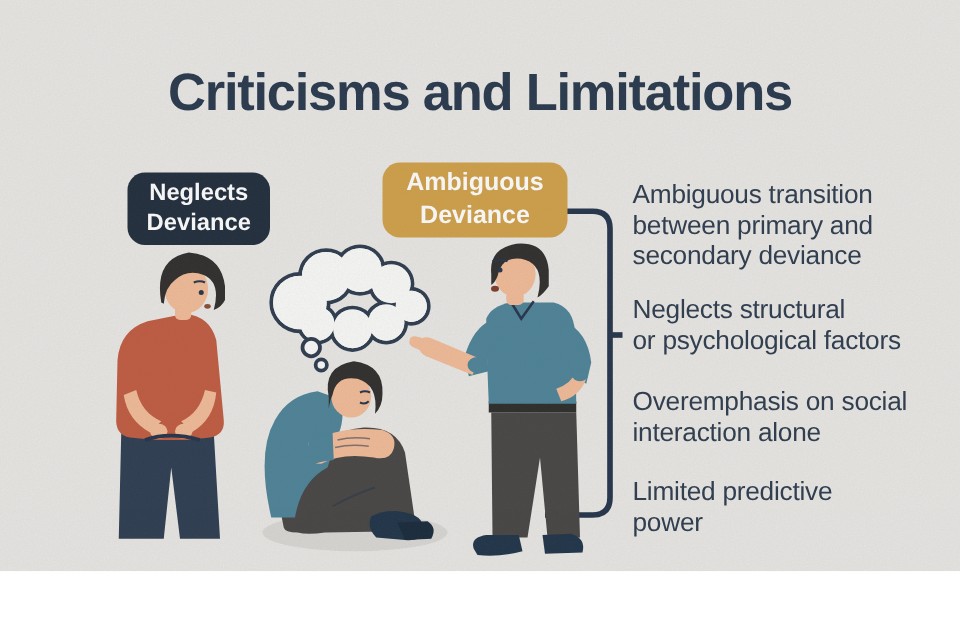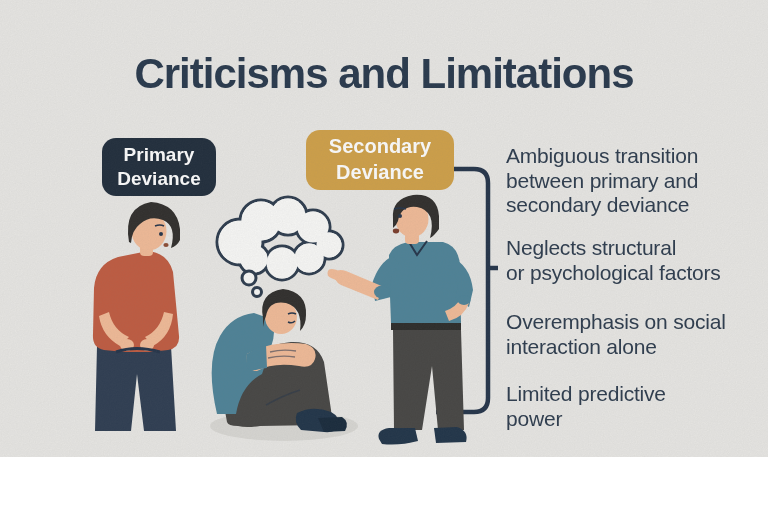--- a/index.html
+++ b/index.html
@@ -158,28 +158,28 @@
       </g>
       <circle class="bubble-stroke" cx="249" cy="278" r="7"></circle>
       <circle class="bubble-stroke" cx="257" cy="292" r="4.5"></circle>
     </g>
   </svg>
 
   <div id="title" class="abs">Criticisms and Limitations</div>
 
   <div id="badge-primary" class="abs badge">
     <span>
-      <span>Primary</span><br>
+      <span>Neglects</span><br>
       <span>Deviance</span>
     </span>
   </div>
 
   <div id="badge-secondary" class="abs badge">
     <span>
-      <span>Secondary</span><br>
+      <span>Ambiguous</span><br>
       <span>Deviance</span>
     </span>
   </div>
 
 
   <div id="criticisms">
     <div class="criticism">Ambiguous transition
 between primary and
 secondary deviance</div>
     <div class="criticism">Neglects structural

